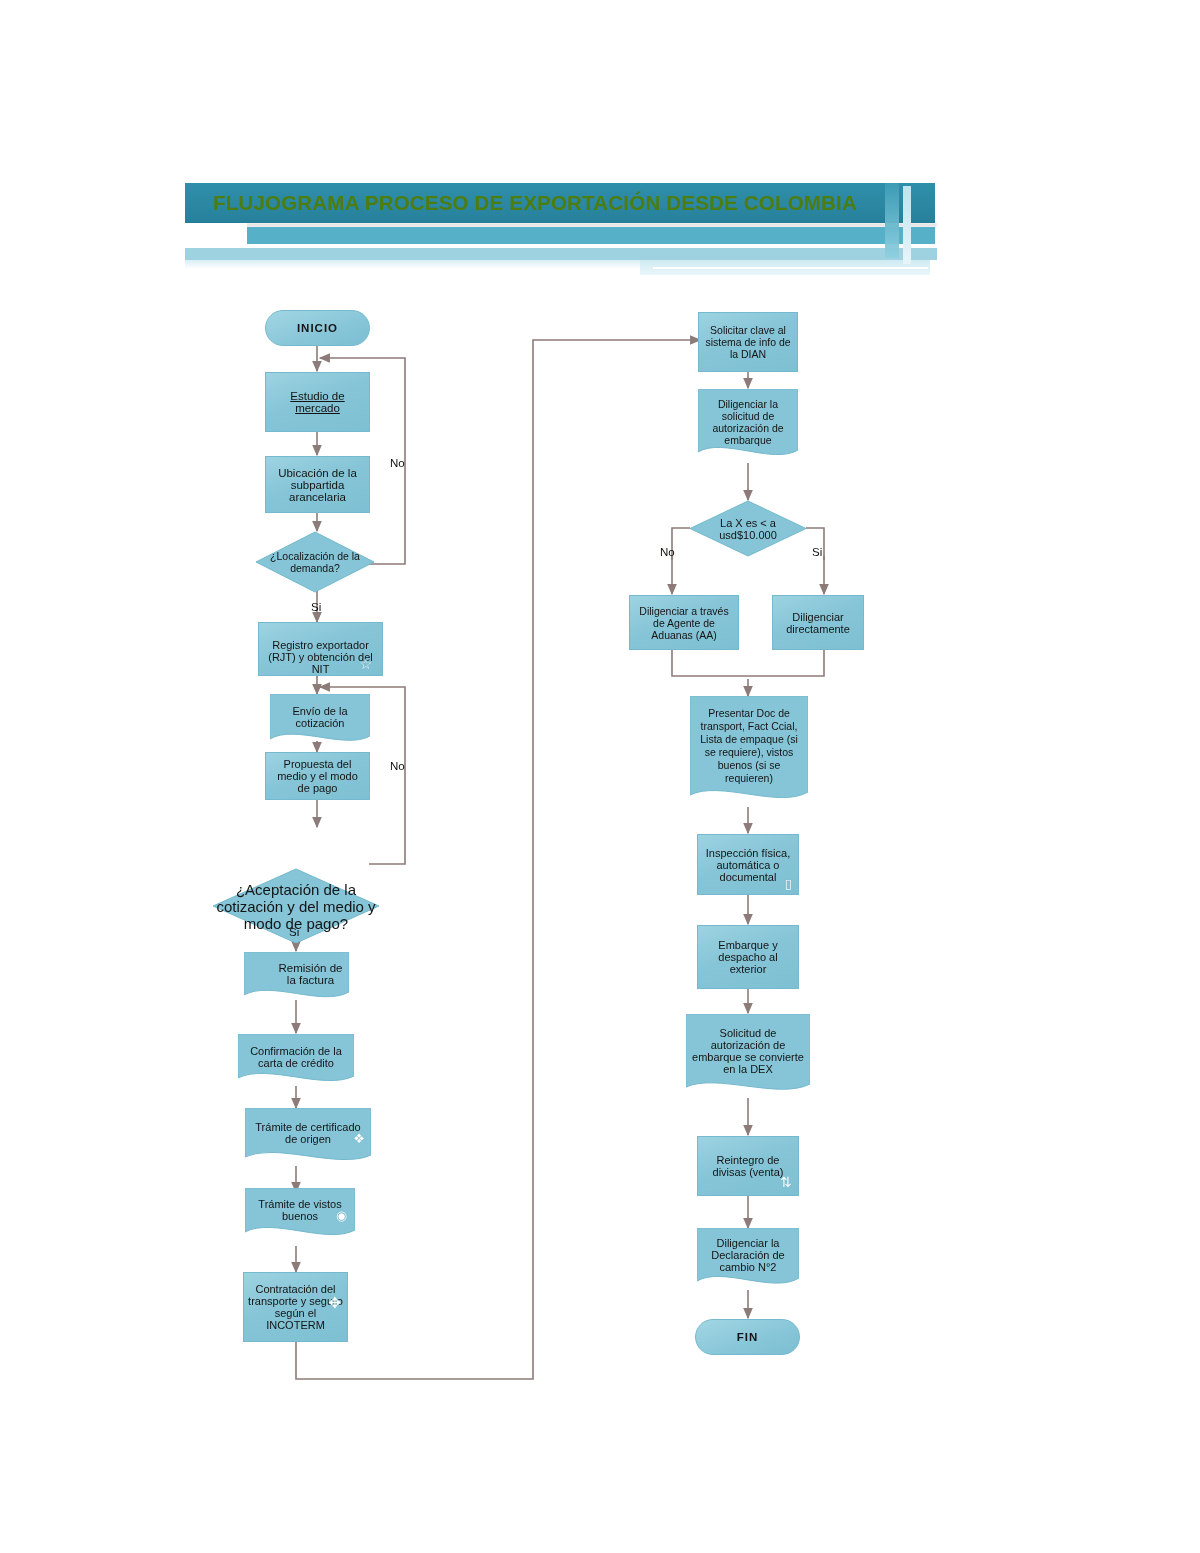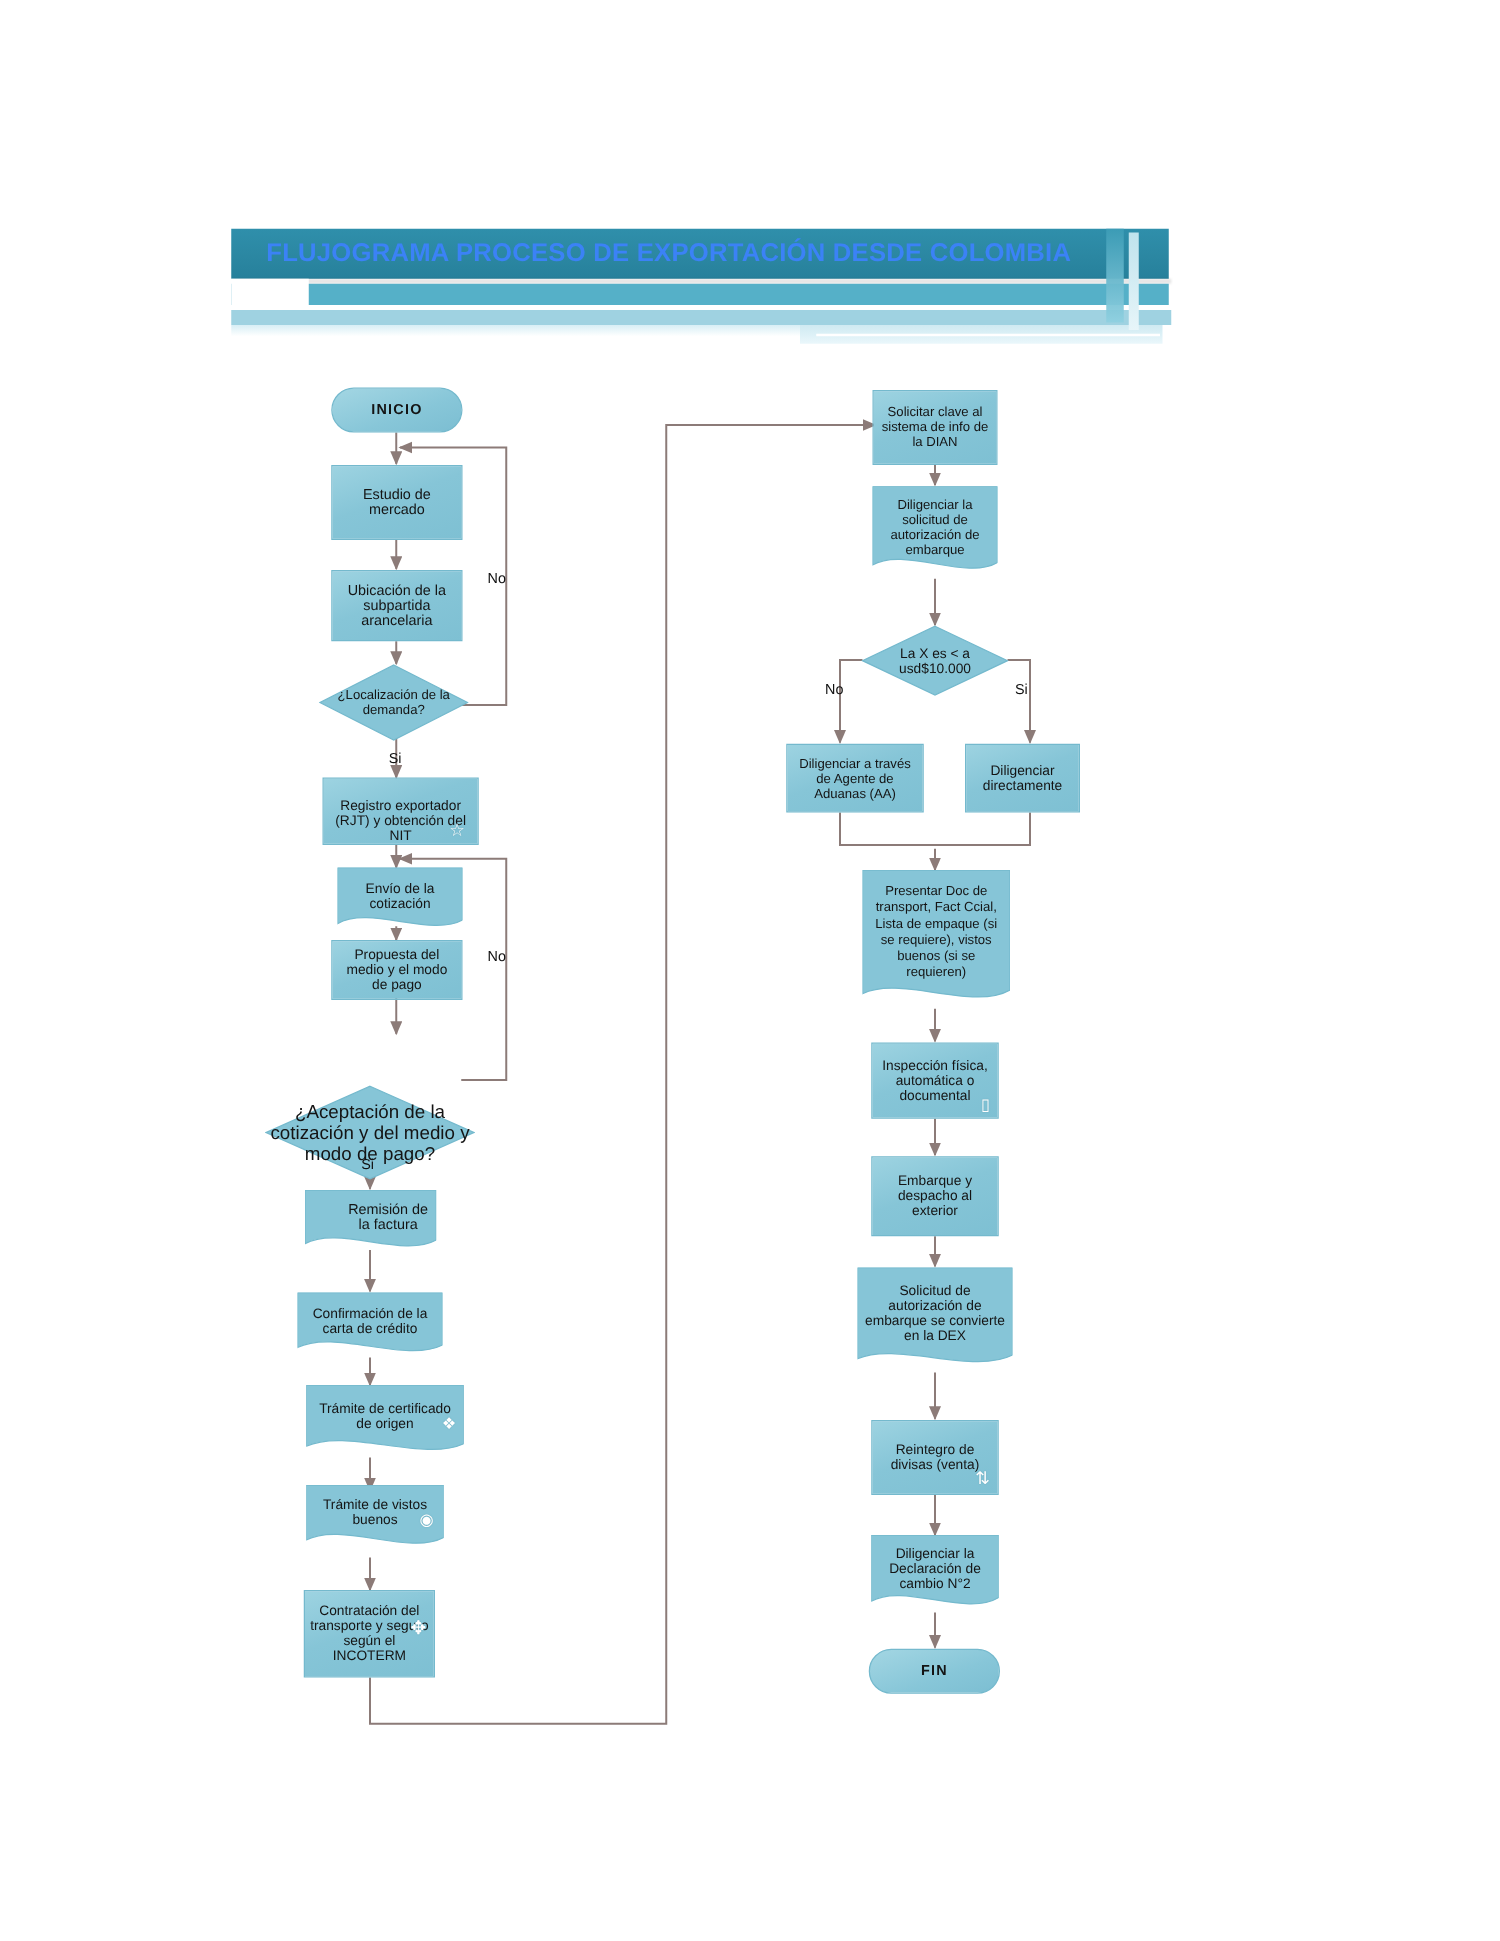--- a/index.html
+++ b/index.html
@@ -20,21 +20,21 @@
      background:linear-gradient(180deg,#bfe3ed 0%,#e7f5f9 100%);}
   #band-white-line{left:0px;top:62px;width:752px;height:3px;background:#ffffff;}
   #band-lower{left:0px;top:65px;width:752px;height:12px;background:#9fd2e1;}
   #band-lower-fade{left:0px;top:77px;width:460px;height:9px;
      background:linear-gradient(180deg,#d7eef5 0%,#ffffff 100%);}
   #band-lower2{left:455px;top:77px;width:290px;height:15px;
      background:linear-gradient(180deg,#cfeaf2 0%,#eaf7fb 100%);}
   #band-lower2-line{left:468px;top:84px;width:275px;height:2px;background:#ffffff;}
   #band-notch{left:0px;top:40px;width:62px;height:25px;background:#ffffff;}
   #banner-title{position:absolute;left:0;top:0;width:700px;height:40px;
-     line-height:40px;text-align:center;color:#3b82f6;font-size:20.5px;
+     line-height:40px;text-align:center;color:#4d7c0f;font-size:20.5px;
      font-weight:700;letter-spacing:.2px;white-space:nowrap;}
 
   
   #flow{position:absolute;left:0;top:0;width:1200px;height:1553px;}
   svg#edges{position:absolute;left:0;top:0;width:1200px;height:1553px;overflow:visible;}
 
   .node{position:absolute;box-sizing:border-box;display:flex;align-items:center;
         justify-content:center;text-align:center;color:#141414;}
   .node .txt{display:block;padding:0 4px;}
 
@@ -117,21 +117,21 @@
   <path d="M824,650 L824,676 L748,676" fill="none" stroke="#8c7b78" stroke-width="1.6"></path>
 
   <path d="M690,528 L672,528 L672,560" fill="none" stroke="#8c7b78" stroke-width="1.6"></path>
   <path d="M806,528 L824,528 L824,560" fill="none" stroke="#8c7b78" stroke-width="1.6"></path>
 </svg>
 
 <div class="node pill" style="left:265px;top:310px;width:105px;height:36px;font-size:11.5px;">
   <span class="txt">INICIO</span>
 </div>
 
-<div class="node rect" style="left:265px;top:372px;width:105px;height:60px;font-size:11.5px;">
+<div class="node rect" style="left:265px;top:372px;width:105px;height:60px;font-size:11.5px;text-decoration:underline;">
   <span class="txt">Estudio de mercado</span>
 </div>
 
 <div class="node rect" style="left:265px;top:456px;width:105px;height:57px;font-size:11.5px;">
   <span class="txt">Ubicación de la subpartida arancelaria</span>
 </div>
 
 <div class="node diamond" style="left:255px;top:531px;width:120px;height:62px;font-size:10.5px;">
   <svg class="dshape" viewBox="0 0 120 62" preserveAspectRatio="none">
     <polygon points="60,1 119,31 60,61 1,31" fill="#86c5d7" stroke="#74b9cd" stroke-width="1"></polygon>

